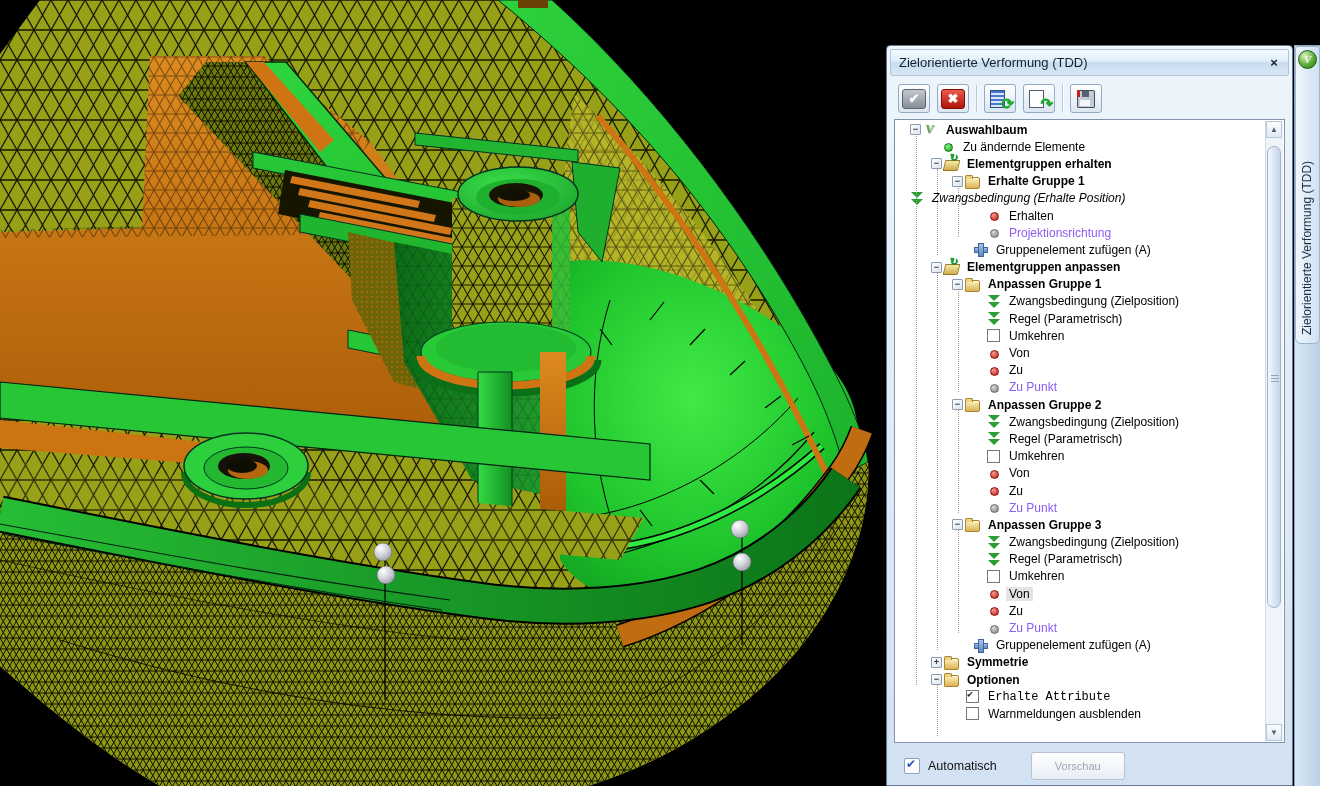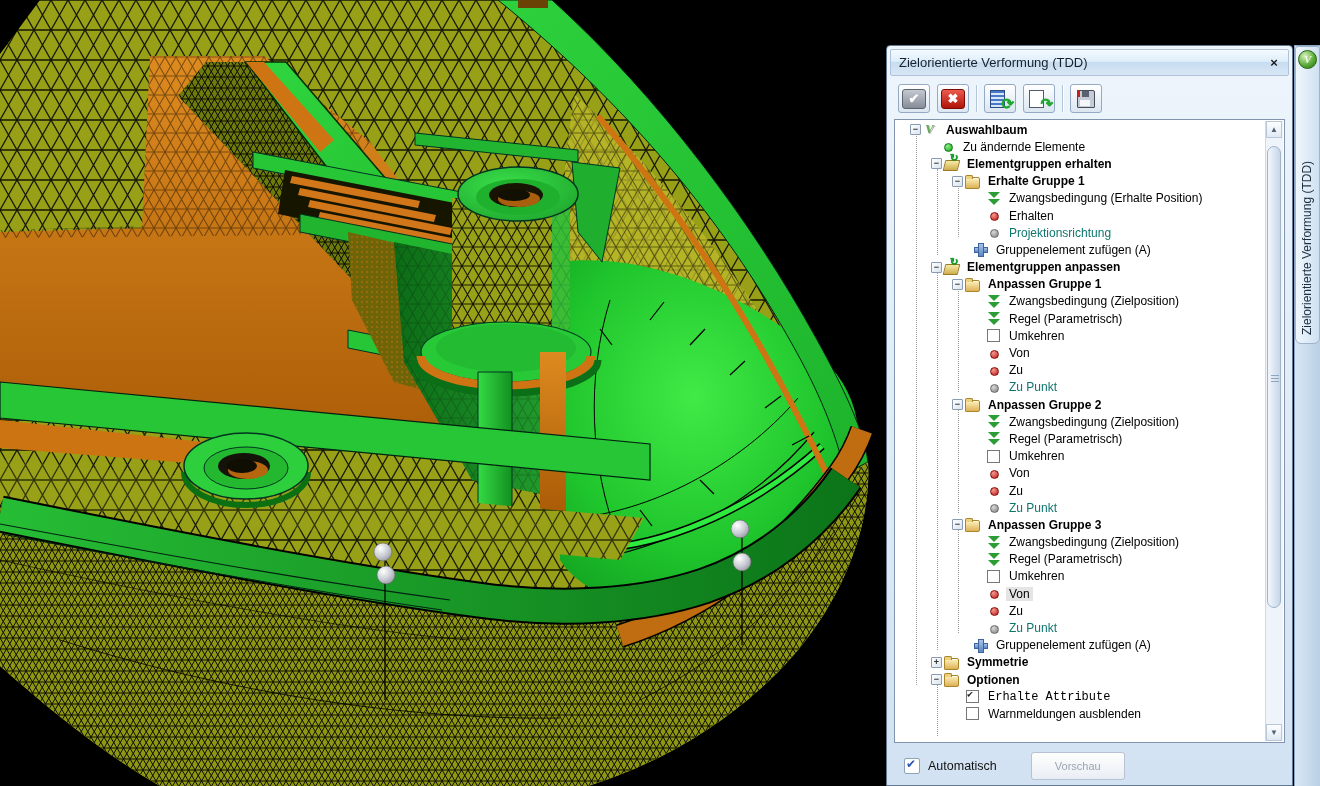--- a/index.html
+++ b/index.html
@@ -39,21 +39,21 @@
   .ticon .floppy:after{content:"";position:absolute;left:2px;bottom:1px;width:10px;height:6px;background:#f4f6f9;}
   .ticon .redtab{position:absolute;left:2px;top:1px;width:3px;height:7px;background:#c22217;}
 
   
   #treebox{position:relative;margin:0 4px;height:622px;background:#fff;
     border:1px solid #8294ab;overflow:hidden;}
   #treerows{position:absolute;left:1px;top:1px;right:18px;bottom:1px;overflow:hidden;}
   .trow{position:relative;height:17.2px;display:flex;align-items:center;font-size:12px;color:#000;
     white-space:nowrap;}
   .trow.bold{font-weight:bold;}
-  .trow.gray{color:#0f766e;}
+  .trow.gray{color:#8b5cf6;}
   .trow .lbl{padding:0 3px;}
   .trow.sel .lbl{background:#e4e4e4;}
   .sp{flex:none;display:inline-block;width:13px;height:13px;position:relative;}
   .exp{flex:none;width:11px;height:11px;margin-right:2px;border:1px solid #8a9bb0;border-radius:1px;
     background:linear-gradient(135deg,#fff,#d9e4ef);font-size:9px;line-height:9px;text-align:center;
     color:#333;box-sizing:border-box;}
   .ic{flex:none;position:relative;width:16px;height:15px;margin-right:4px;}
   .ic-tree-v:before{content:"V";position:absolute;left:2px;top:-1px;font:italic bold 13px "Liberation Serif",serif;
     color:#63a957;text-shadow:1px 1px 0 #a9a9a9;}
   .dot:before{content:"";position:absolute;left:4px;top:4px;width:7px;height:7px;border-radius:50%;}
@@ -349,21 +349,21 @@
           <div class="trow bold" style="padding-left: 35px;">
             <span class="exp">−</span>
             <span class="ic ic-folder-open"></span>
             <span class="lbl">Elementgruppen erhalten</span>
           </div>
           <div class="trow bold" style="padding-left: 56px;">
             <span class="exp">−</span>
             <span class="ic ic-folder"></span>
             <span class="lbl">Erhalte Gruppe 1</span>
           </div>
-          <div class="trow" style="padding-left: 77px;">
+          <div class="trow" style=" font-style: italic;">
             <span class="sp"></span>
             <span class="ic ic-chevrons"></span>
             <span class="lbl">Zwangsbedingung (Erhalte Position)</span>
           </div>
           <div class="trow" style="padding-left: 77px;">
             <span class="sp"></span>
             <span class="ic ic-dot-red dot"></span>
             <span class="lbl">Erhalten</span>
           </div>
           <div class="trow gray" style="padding-left: 77px;">

